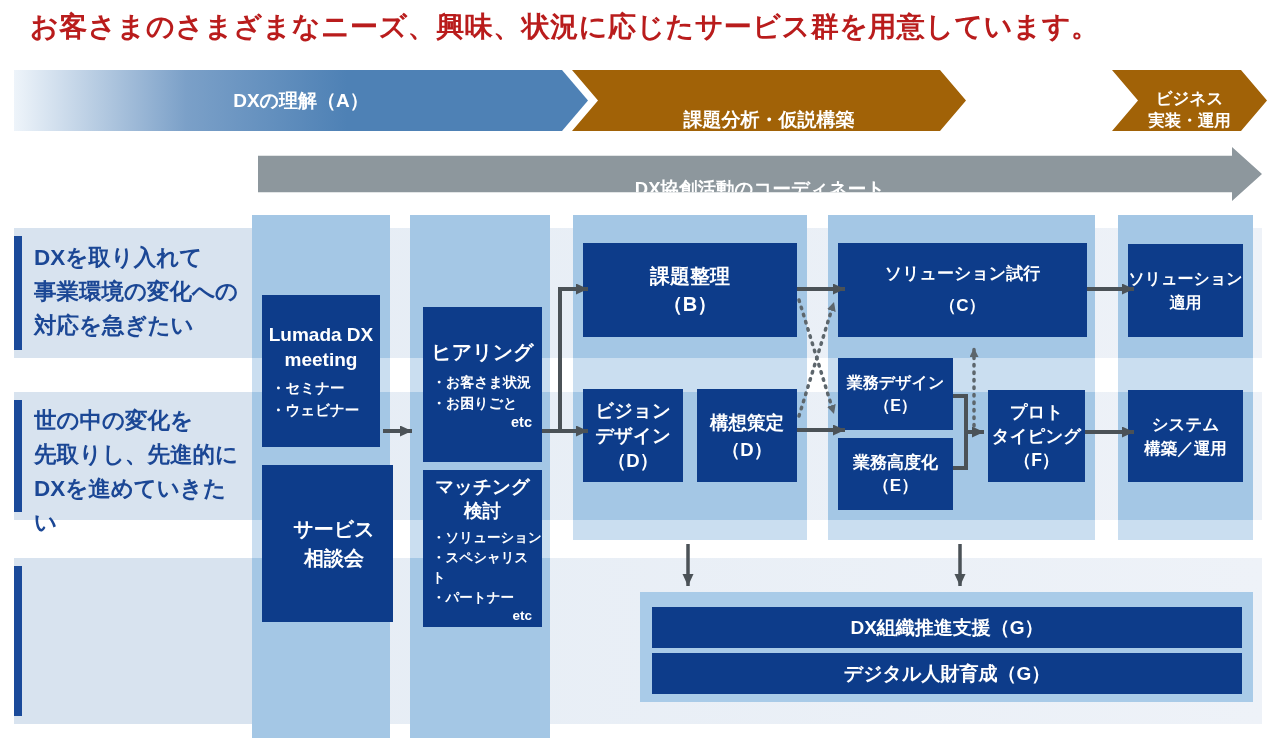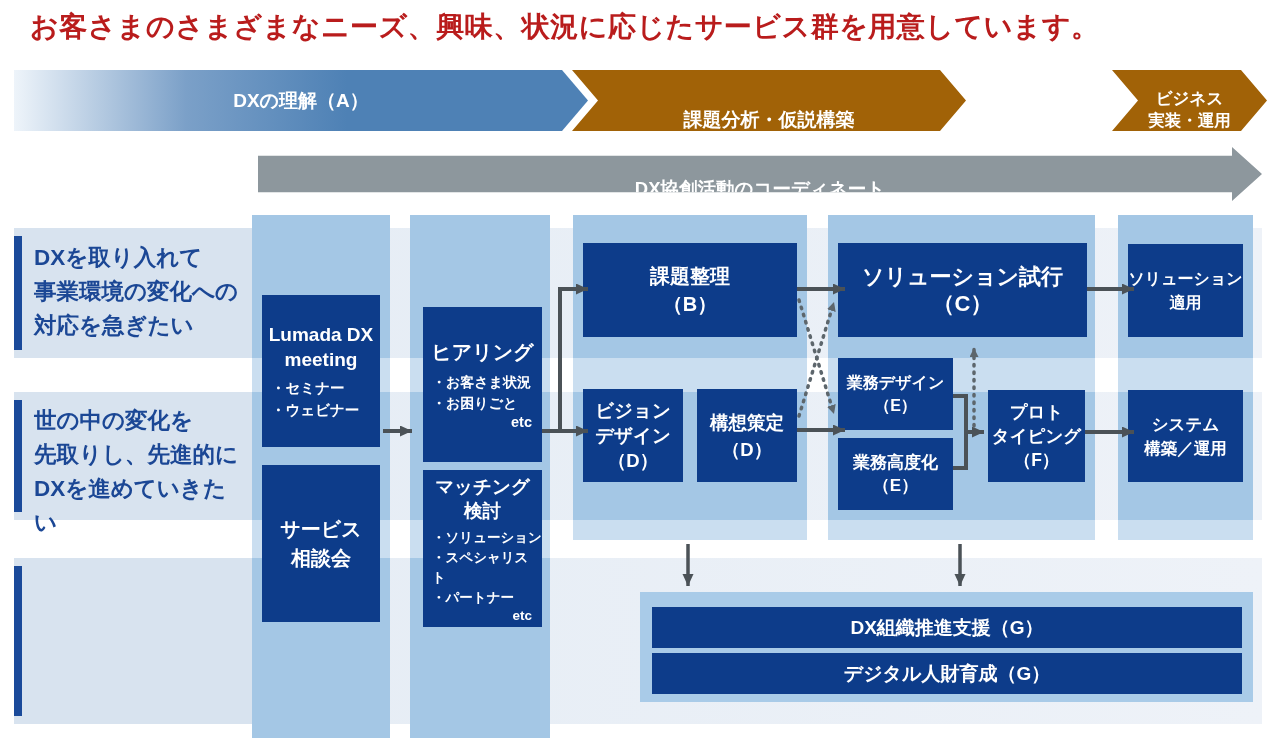--- a/index.html
+++ b/index.html
@@ -95,21 +95,21 @@
     <span>デジタル人財育成（G）</span>
   </div>
 
   <div class="abs box" style="left:262px;top:295px;width:118px;height:152px;">
     <span class="bt" style="font-size:19px;line-height:25px;">Lumada DX
 meeting</span>
     <span class="bl" style="font-size:14.5px;line-height:22px;margin-top:5px;">・セミナー
 ・ウェビナー</span>
   </div>
 
-  <div class="abs box" style="left:262px;top:465px;width:118px;height:157px;">
+  <div class="abs box" style="left:262px;top:465px;width:118px;height:157px;padding-left:13px;">
     <span class="bt" style="font-size:20px;line-height:29px;">サービス
 相談会</span>
   </div>
 
   <div class="abs box" style="left:423px;top:307px;width:119px;height:155px;">
     <span class="bt" style="font-size:20px;line-height:26px;">ヒアリング</span>
     <span class="bl" style="font-size:14px;line-height:21px;margin-top:7px;">・お客さま状況
 ・お困りごと</span>
     <span class="betc" style="font-size:14.5px;">etc</span>
   </div>
@@ -133,21 +133,21 @@
 デザイン
 （D）</span>
   </div>
 
   <div class="abs box" style="left:697px;top:389px;width:100px;height:93px;">
     <span class="bt" style="font-size:18.5px;line-height:27px;">構想策定
 （D）</span>
   </div>
 
   <div class="abs box" style="left:838px;top:243px;width:249px;height:94px;">
-    <span class="bt" style="font-size:22px;line-height:27px;">ソリューション試行
+    <span class="bt" style="font-size:17px;line-height:32px;">ソリューション試行
 （C）</span>
   </div>
 
   <div class="abs box" style="left:838px;top:358px;width:115px;height:72px;">
     <span class="bt" style="font-size:16px;line-height:23px;">業務デザイン
 （E）</span>
   </div>
 
   <div class="abs box" style="left:838px;top:438px;width:115px;height:72px;">
     <span class="bt" style="font-size:17px;line-height:23px;">業務高度化

